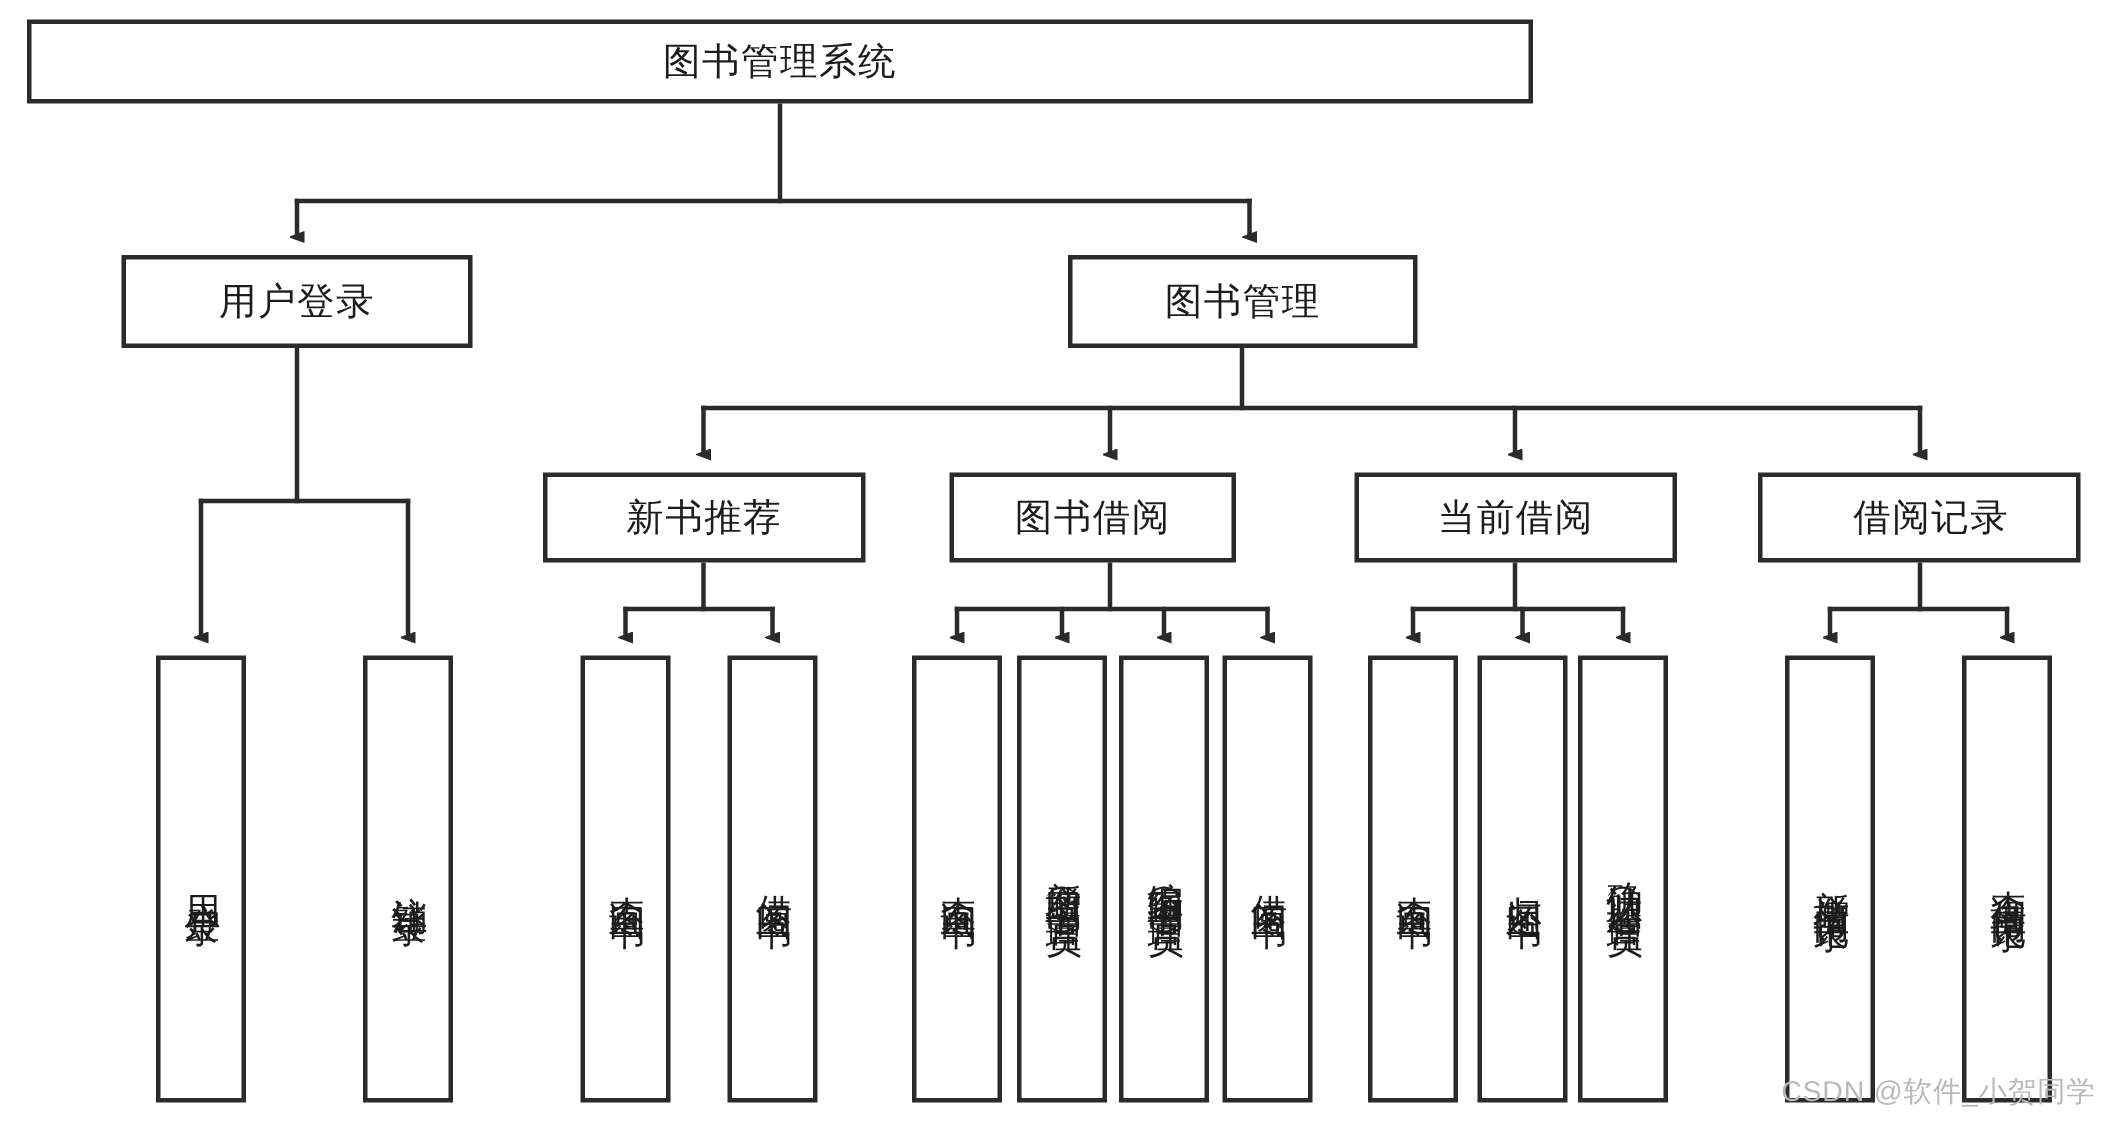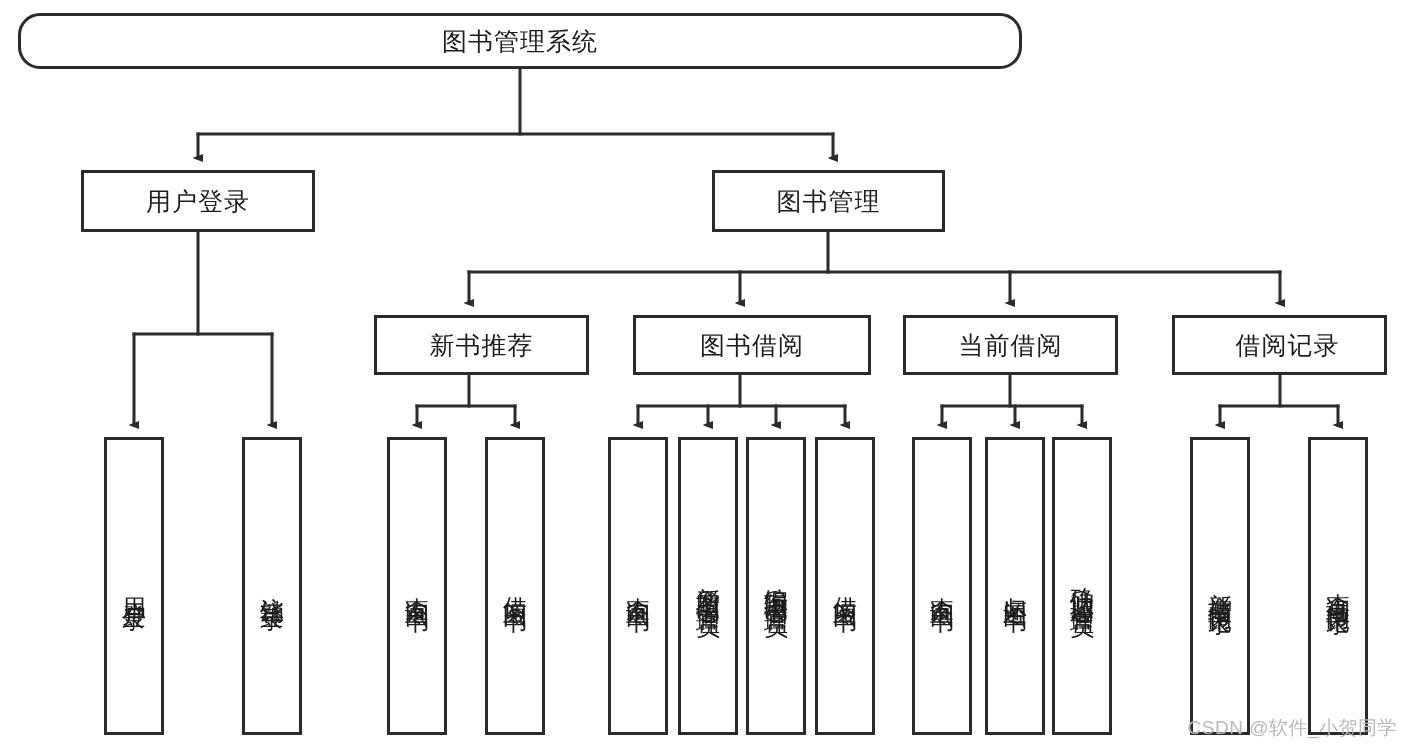--- a/index.html
+++ b/index.html
@@ -116,35 +116,35 @@
       <path d="M1015,406 L1015,425" marker-end="url(#arrow)"></path>
       <path d="M1082,406 L1082,425" marker-end="url(#arrow)"></path>
 
       <path d="M1280,375 L1280,406"></path>
       <path d="M1220,406 L1338,406"></path>
       <path d="M1220,406 L1220,425" marker-end="url(#arrow)"></path>
       <path d="M1338,406 L1338,425" marker-end="url(#arrow)"></path>
     </g>
   </svg>
 
-  <div class="node horiz" style="left: 18px; top: 13px; width: 1004px; height: 56px; border-color: rgb(43, 43, 43); background: rgb(255, 255, 255); color: rgb(28, 28, 28); border-radius: 22px;">
+  <div class="node horiz" style="left: 18px; top: 13px; width: 1004px; height: 56px; border-color: rgb(43, 43, 43); background: rgb(255, 255, 255); color: rgb(28, 28, 28);">
     <span>图书管理系统</span>
   </div>
 
   <div class="node horiz" style="left: 81px; top: 170px; width: 234px; height: 62px; border-color: rgb(43, 43, 43); background: rgb(255, 255, 255); color: rgb(28, 28, 28);">
     <span>用户登录</span>
   </div>
   <div class="node horiz" style="left: 712px; top: 170px; width: 233px; height: 62px; border-color: rgb(43, 43, 43); background: rgb(255, 255, 255); color: rgb(28, 28, 28); justify-content: center;">
     <span>图书管理</span>
   </div>
 
-  <div class="node horiz" style="left: 362px; top: 315px; width: 215px; height: 60px; border-color: rgb(43, 43, 43); background: rgb(255, 255, 255); color: rgb(28, 28, 28); margin-left: 12px;">
+  <div class="node horiz" style="left: 362px; top: 315px; width: 215px; height: 60px; border-color: rgb(43, 43, 43); background: rgb(255, 255, 255); color: rgb(28, 28, 28);">
     <span>新书推荐</span>
   </div>
-  <div class="node horiz" style="left: 633px; top: 315px; width: 238px; height: 60px; border-color: rgb(43, 43, 43); background: rgb(255, 255, 255); color: rgb(28, 28, 28);">
+  <div class="node horiz" style="left: 633px; top: 315px; width: 191px; height: 60px; border-color: rgb(43, 43, 43); background: rgb(255, 255, 255); color: rgb(28, 28, 28);">
     <span>图书借阅</span>
   </div>
   <div class="node horiz" style="left: 903px; top: 315px; width: 215px; height: 60px; border-color: rgb(43, 43, 43); background: rgb(255, 255, 255); color: rgb(28, 28, 28);">
     <span>当前借阅</span>
   </div>
   <div class="node horiz" style="left: 1172px; top: 315px; width: 215px; height: 60px; border-color: rgb(43, 43, 43); background: rgb(255, 255, 255); color: rgb(28, 28, 28); padding-left: 16px;">
     <span>借阅记录</span>
   </div>
 
   <div class="node vert" style="left: 104px; top: 437px; width: 60px; height: 298px; border-color: rgb(43, 43, 43); background: rgb(255, 255, 255); color: rgb(28, 28, 28);">

